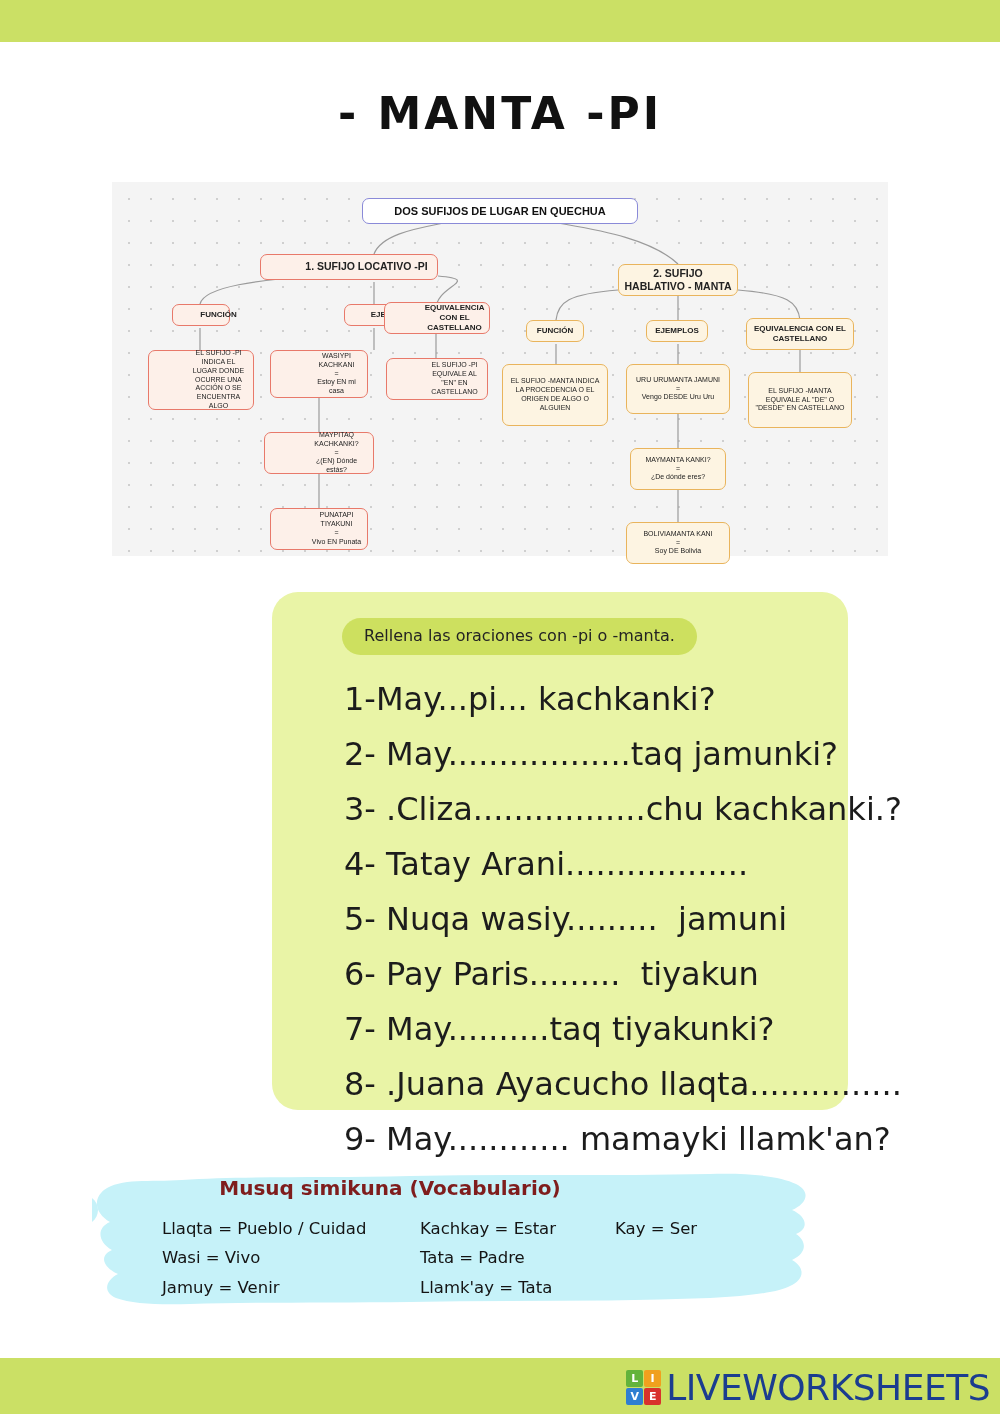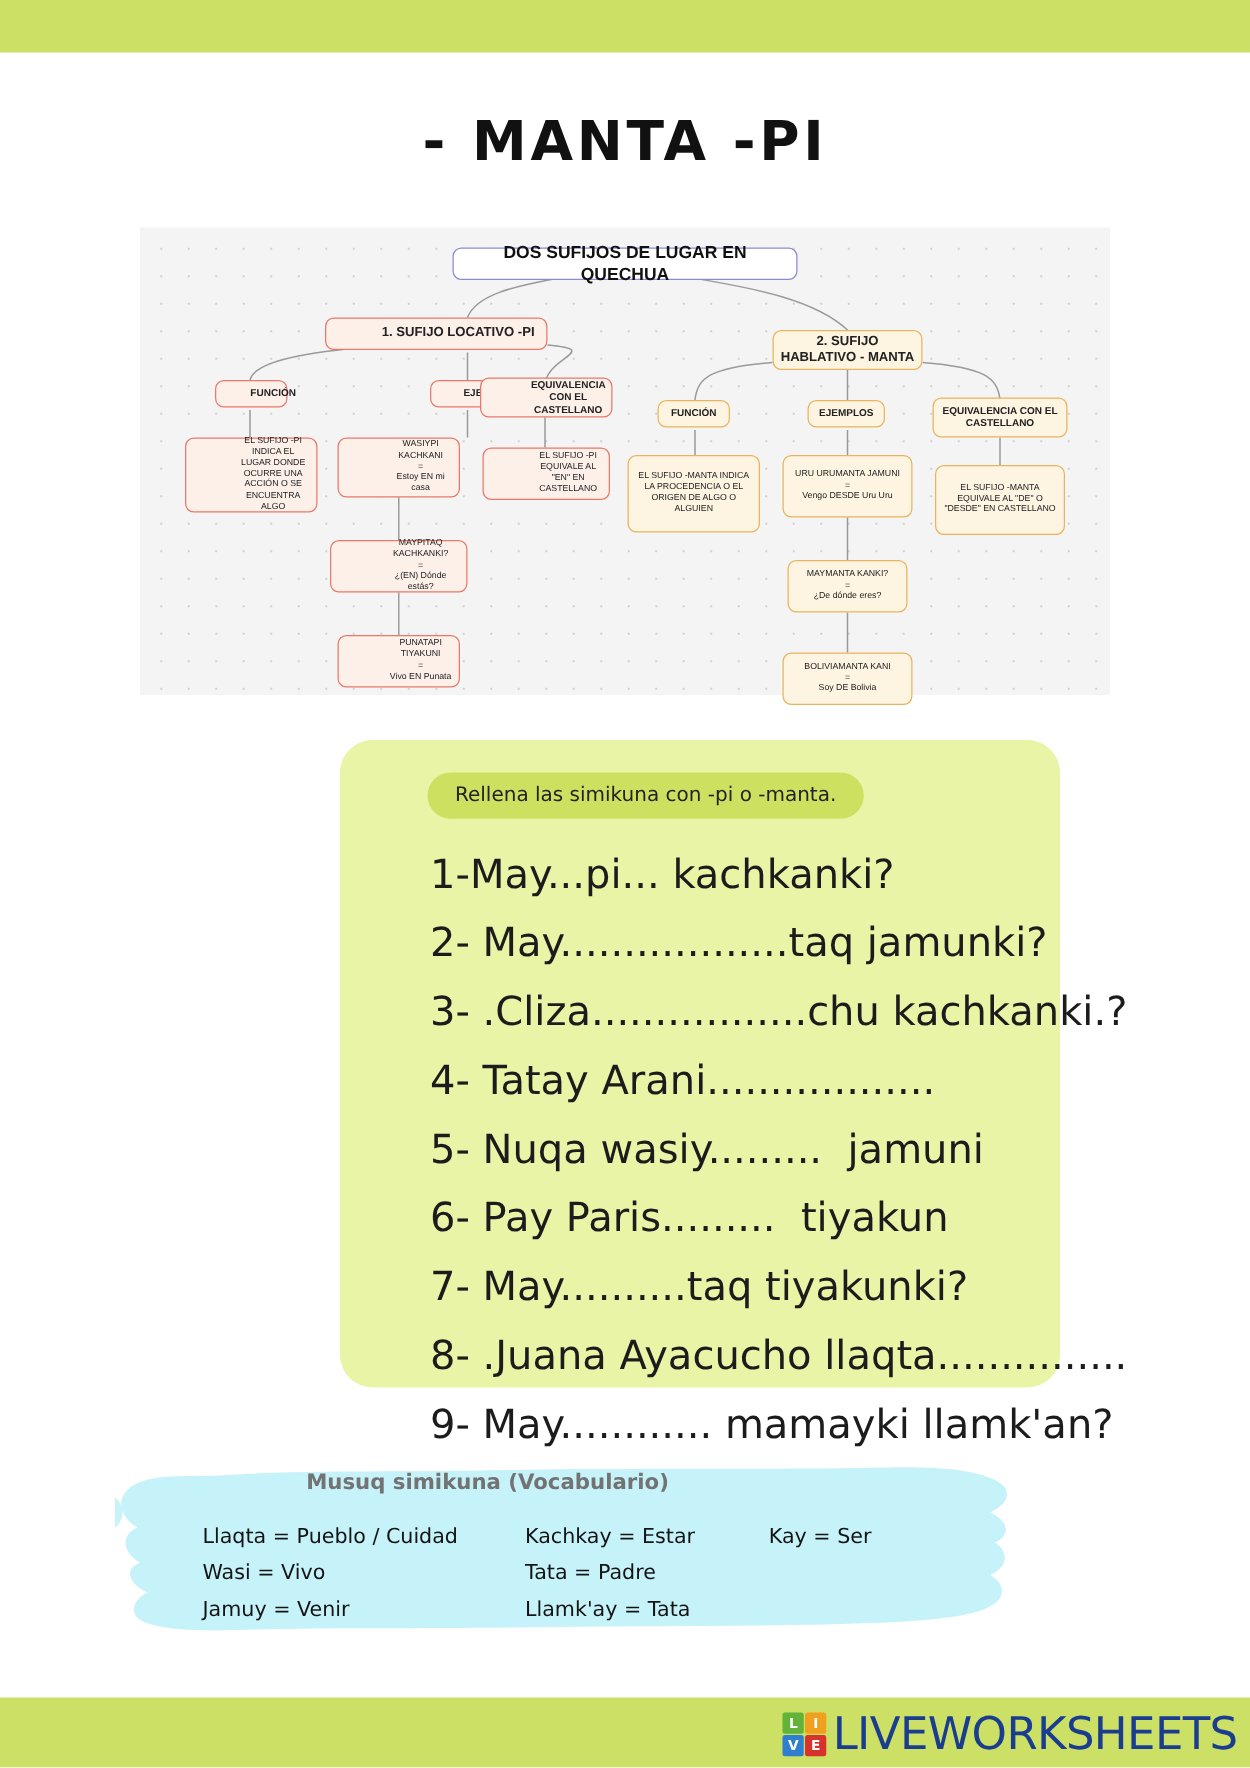--- a/index.html
+++ b/index.html
@@ -47,21 +47,21 @@
     border-radius: 7px;
     text-align: center;
     display: flex; align-items: center; justify-content: center;
     font-family: "Liberation Sans", sans-serif;
     line-height: 1.28;
     padding: 3px 5px;
     z-index: 2;
   }
   .n-root {
     background: #ffffff; border: 1.6px solid #8a8ad8;
-    font-weight: 700; font-size: 14px; color: #111;
+    font-weight: 700; font-size: 11px; color: #111;
   }
   .n-red {
     background: #fdf0e9; border: 1.4px solid #e8796a; color: #222; padding-left: 40px;
   }
   .n-orange {
     background: #fdf4e2; border: 1.4px solid #e9b45c; color: #222;
   }
   .n-branch { font-weight: 700; font-size: 10.5px; }
   .n-cat { font-weight: 700; font-size: 8px; }
   .n-leaf { font-size: 7px; }
@@ -98,21 +98,21 @@
     position: absolute; left: 90px; top: 1162px;
     width: 790px; height: 155px;
   }
   .vocab-brush {
     position: absolute; left: 0; top: 0; width: 790px; height: 155px;
   }
   .vocab-title {
     position: absolute; left: 0; top: 14px; width: 600px;
     text-align: center;
     font-family: "DejaVu Sans", sans-serif;
-    font-weight: 700; font-size: 17px; color: #737373;
+    font-weight: 700; font-size: 20px; color: #7f1d1d;
     z-index: 2;
   }
   .vocab-cols {
     position: absolute; left: 72px; top: 52px;
     display: flex; gap: 0px; z-index: 2;
   }
   .vocab-col { display: flex; flex-direction: column; }
   .vocab-col.c1 { width: 258px; }
   .vocab-col.c2 { width: 195px; }
   .vocab-col.c3 { width: 160px; }
@@ -263,21 +263,21 @@
       <span>Soy DE Bolivia</span>
     </div>
 
     <div class="node n-orange n-leaf" style="left:636px; top:190px; width:104px; height:56px;">
       <span>EL SUFIJO -MANTA EQUIVALE AL "DE" O "DESDE" EN CASTELLANO</span>
     </div>
 
   </div>
 
   <div class="exercise">
-    <div class="ex-pill">Rellena las simikuna con -pi o -manta.</div>
+    <div class="ex-pill">Rellena las oraciones con -pi o -manta.</div>
     <div class="ex-list">
       <div class="ex-item">1-May...pi... kachkanki?</div>
       <div class="ex-item">2- May..................taq jamunki?</div>
       <div class="ex-item">3- .Cliza.................chu kachkanki.?</div>
       <div class="ex-item">4- Tatay Arani..................</div>
       <div class="ex-item">5- Nuqa wasiy.........  jamuni</div>
       <div class="ex-item">6- Pay Paris.........  tiyakun</div>
       <div class="ex-item">7- May..........taq tiyakunki?</div>
       <div class="ex-item">8- .Juana Ayacucho llaqta...............</div>
       <div class="ex-item">9- May............ mamayki llamk'an?</div>

